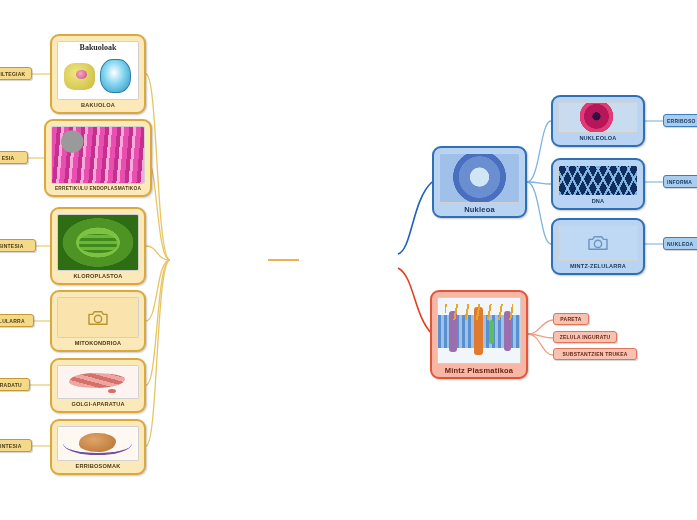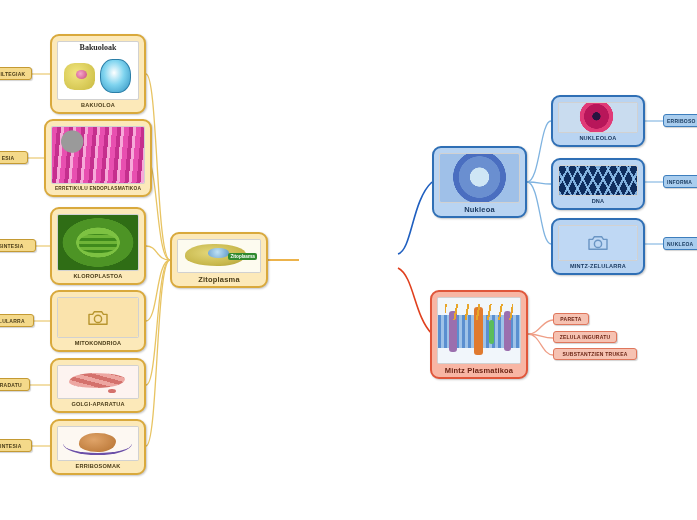--- a/index.html
+++ b/index.html
@@ -179,27 +179,20 @@
     <path d="M645,121 L663,121" fill="none" stroke="#7fb3e0" stroke-width="1.1"></path>
     <path d="M645,182 L663,182" fill="none" stroke="#7fb3e0" stroke-width="1.1"></path>
     <path d="M645,244 L663,244" fill="none" stroke="#7fb3e0" stroke-width="1.1"></path>
 
     <path d="M528,334 C540,334 542,320 553,320" fill="none" stroke="#ef9e86" stroke-width="1.3"></path>
     <path d="M528,334 C540,334 542,338 553,338" fill="none" stroke="#ef9e86" stroke-width="1.3"></path>
     <path d="M528,334 C540,334 542,355 553,355" fill="none" stroke="#ef9e86" stroke-width="1.3"></path>
   </svg>
 
 
-  <div class="card y" style="left:170px; top:232px; width:98px; height:56px;">
-    <div class="thumb">
-      <div class="g-cyto"></div>
-      <div class="cyto-badge">Zitoplasma</div>
-    </div>
-    <div class="cap big">Zitoplasma</div>
-  </div>
 
   <div class="card y" style="left:50px; top:34px; width:96px; height:80px;">
     <div class="thumb">
       <div class="vac-title">Bakuoloak</div>
       <div class="blob" style="left:8%;top:36%;width:38%;height:48%;border-radius:35%;
            background:radial-gradient(circle at 40% 38%,#f2e680,#c8b93f);"></div>
       <div class="blob" style="left:22%;top:48%;width:14%;height:16%;
            background:radial-gradient(circle at 40% 40%,#f6a8c9,#c8487f);"></div>
       <div style="position:absolute;left:53%;top:30%;width:38%;height:58%;
            background:radial-gradient(ellipse at 45% 40%,#ffffff,#7fd4ef 45%,#2f8fbf);

